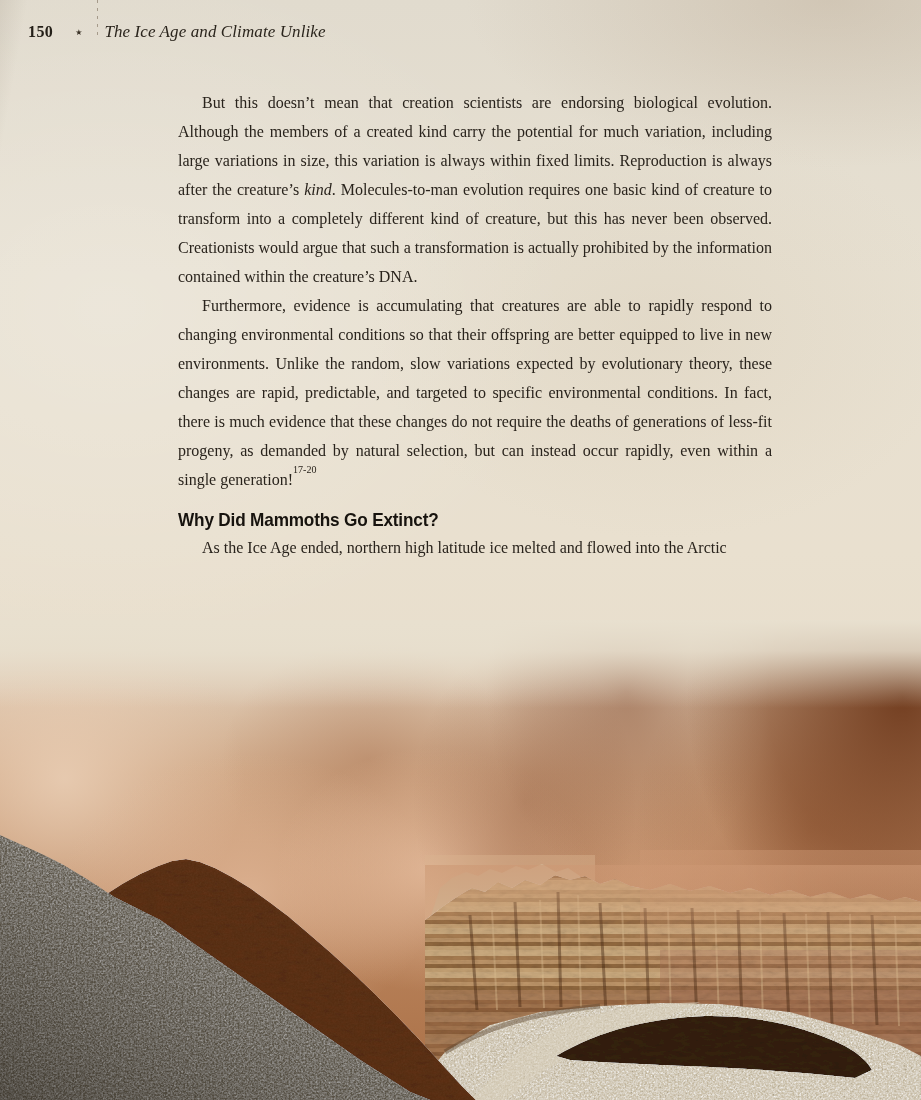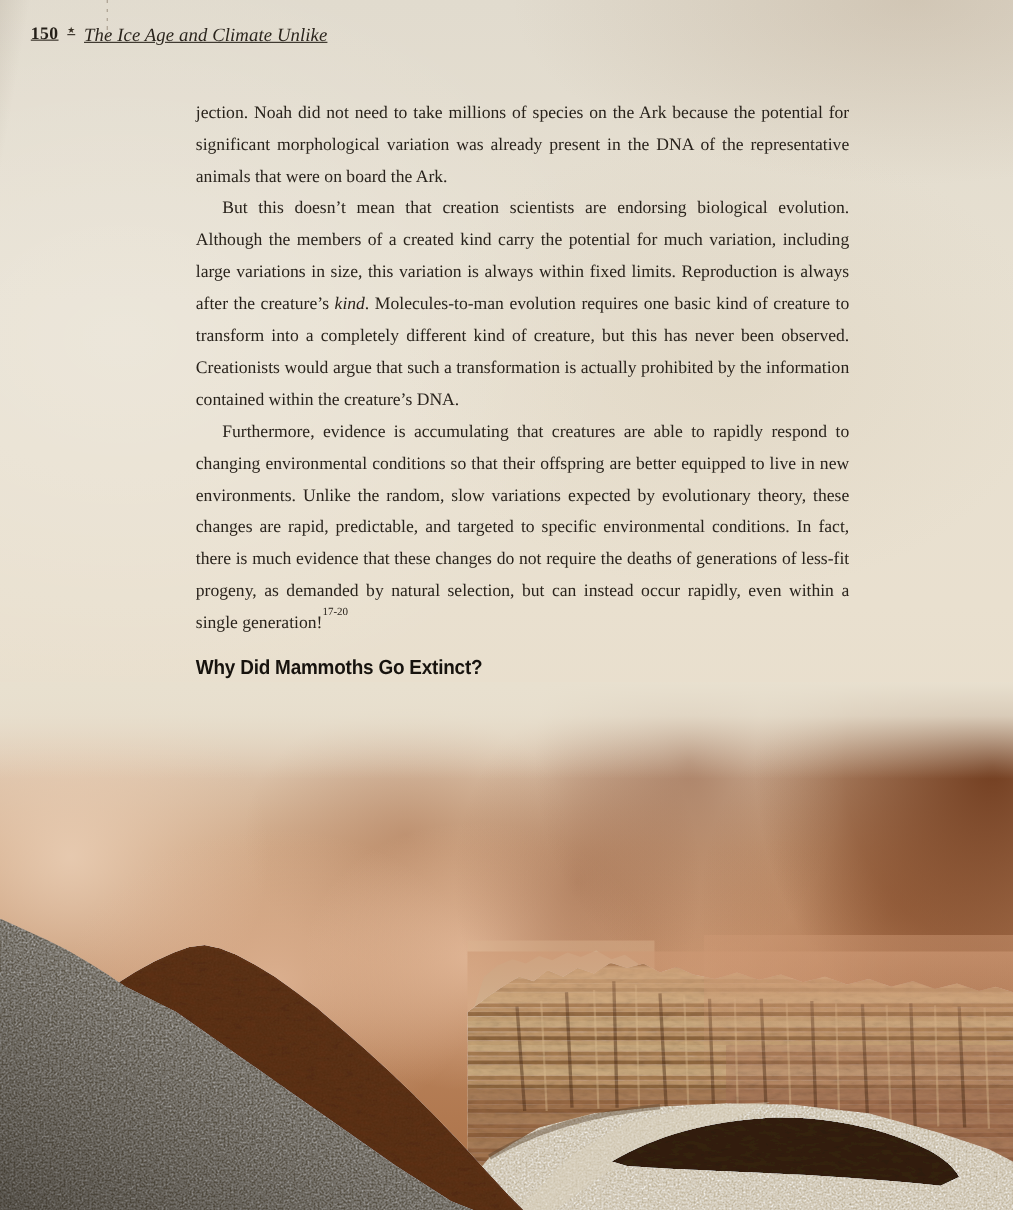--- a/index.html
+++ b/index.html
@@ -17,21 +17,21 @@
       radial-gradient(ellipse 650px 480px at 12% 28%, rgba(255,255,255,0.20), transparent 72%),
       linear-gradient(100deg, rgba(110,96,78,0.12) 0%, rgba(110,96,78,0) 2.5%),
       linear-gradient(180deg, #e1dbce 0%, #e7e0d1 25%, #e9e0cf 50%, #e8dcc9 75%, #e6d7c1 100%);
   }
   .crease {
     position: absolute; left: 97px; top: 0; width: 1px; height: 36px;
     background: repeating-linear-gradient(180deg, rgba(92,74,54,0.45) 0 3px, transparent 3px 8px);
   }
   .running-header {
     position: absolute; top: 22px; left: 28px;
-    display: flex; align-items: flex-start; gap: 8px; color: #2e2820; text-decoration: underline;
+    display: flex; align-items: center; gap: 22px; color: #2e2820;
   }
   .running-header .pnum { font-weight: 700; font-size: 16px; letter-spacing: 0.4px; color: #241f18; }
   .running-header .star { font-size: 8px; color: #3a3226; margin-top: 1px; }
   .running-header .rtitle { font-style: italic; font-size: 17px; color: #2b251d; letter-spacing: 0.1px; }
 
   .body-text { position: absolute; left: 178px; top: 88px; width: 594px; }
   .body-text p {
     margin: 0; font-size: 16px; line-height: 29px;
     text-align: justify; color: #29231c; hyphens: none;
   }
@@ -73,21 +73,20 @@
 
   <div class="crease"></div>
 
   <header class="running-header">
     <span class="pnum">150</span>
     <span class="star">★</span>
     <span class="rtitle">The Ice Age and Climate Unlike</span>
   </header>
 
   <main class="body-text">
-      <p><span>jection. Noah did not need to take millions of species on the Ark because the potential for significant morphological variation was already present in the DNA of the representative animals that were on board the Ark.</span></p>
       <p class="indent"><span>But this doesn’t mean that creation scientists are endorsing biological evolution. Although the members of a created kind carry the potential for much variation, including large variations in size, this variation is always within fixed limits. Reproduction is always after the creature’s </span><em>kind</em><span>. Molecules-to-man evolution requires one basic kind of creature to transform into a completely different kind of creature, but this has never been observed. Creationists would argue that such a transformation is actually prohibited by the information contained within the creature’s DNA.</span></p>
       <p class="indent"><span>Furthermore, evidence is accumulating that creatures are able to rapidly respond to changing environmental conditions so that their offspring are better equipped to live in new environments. Unlike the random, slow variations expected by evolutionary theory, these changes are rapid, predictable, and targeted to specific environmental conditions. In fact, there is much evidence that these changes do not require the deaths of generations of less-fit progeny, as demanded by natural selection, but can instead occur rapidly, even within a single generation!</span><sup>17-20</sup></p>
       <h2>Why Did Mammoths Go Extinct?</h2>
       <p class="indent"><span>As the Ice Age ended, northern high latitude ice melted and flowed into the Arctic</span></p>
     </main>
 
   <figure class="photo" aria-label="Dust storm (haboob) rolling over a desert canyon: billowing orange-brown dust clouds above stratified tan cliffs, a dark rocky scree slope in the left foreground, a dark brown mound and a light gravel wash at the bottom">
     <div class="sky"></div>
 
     <svg class="terrain" width="921" height="480" viewBox="0 0 921 480" preserveAspectRatio="none">

